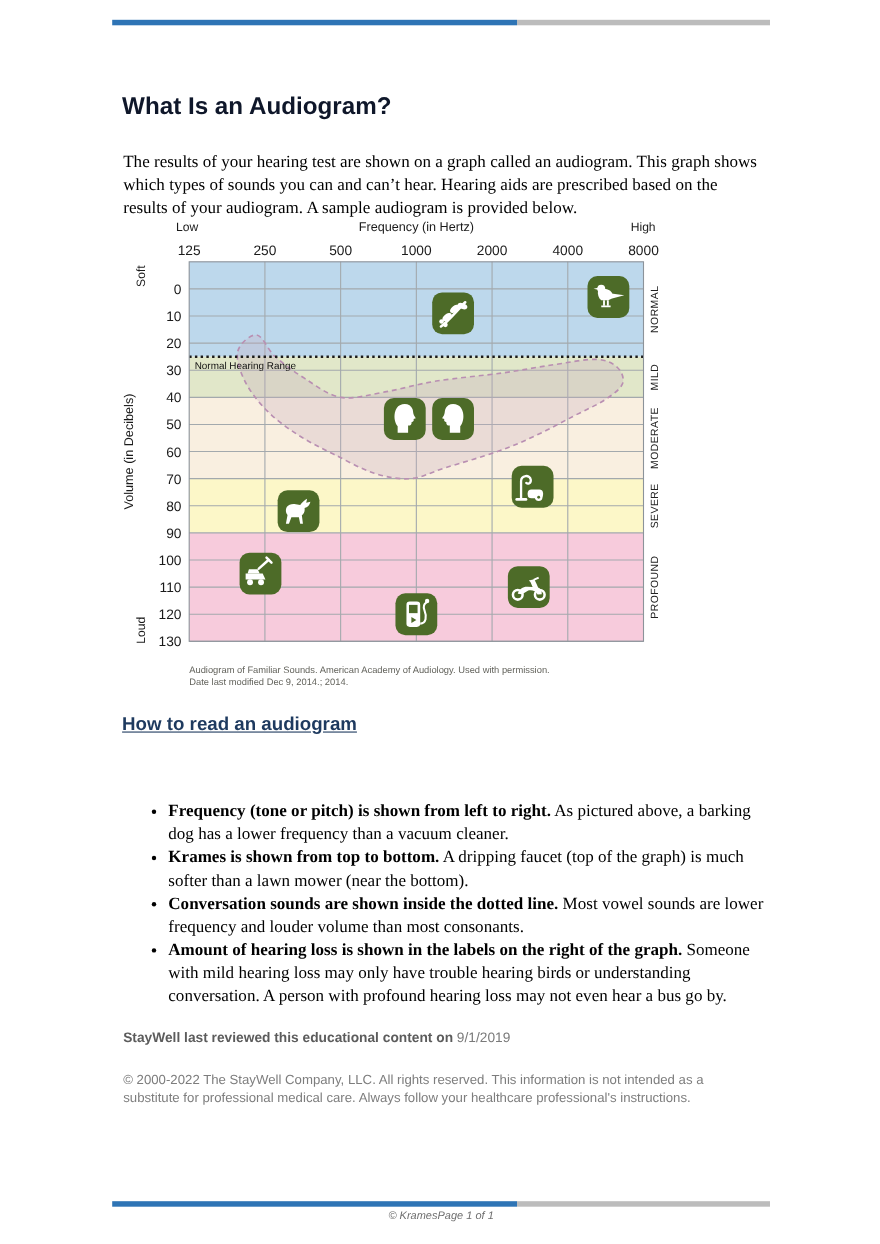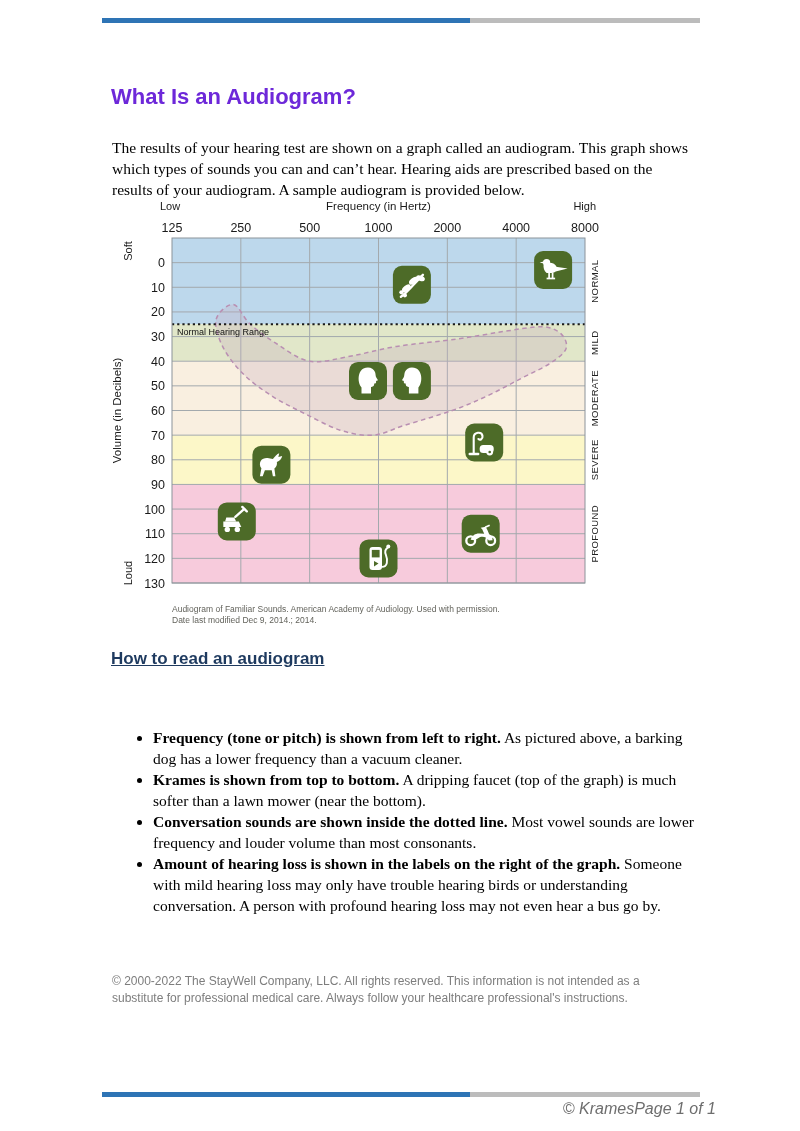--- a/index.html
+++ b/index.html
@@ -22,35 +22,35 @@
   .sample-intro{position:absolute;left:112px;top:679px;width:582px;font-size:15.5px;line-height:21px;}
   ul.bullets{position:absolute;left:132px;top:723px;width:556px;margin:4px;padding:0 0 0 17px;
       font-size:15.5px;line-height:21px;}
   ul.bullets li{margin:0;}
   .review{position:absolute;left:112px;top:936px;font-family:"Liberation Sans",sans-serif;
       font-size:12.5px;color:#7a7a7a;}
   .review b{color:#5c5c5c;}
   .copy{position:absolute;left:112px;top:958px;width:580px;font-family:"Liberation Sans",sans-serif;
       font-size:12px;line-height:16.5px;color:#7d7d7d;margin-top:15px;}
   .pagefoot{position:absolute;left:102px;top:1100px;width:598px;display:flex;
-      justify-content:flex-end;font-family:"Liberation Sans",sans-serif;
-      font-style:italic;font-size:16px;color:#6e6e6e;margin-left:16px;}
+      justify-content:center;font-family:"Liberation Sans",sans-serif;
+      font-style:italic;font-size:10px;color:#6e6e6e;}
   .hidden-defs{position:absolute;width:0;height:0;overflow:hidden;}
 </style>
 </head>
 <body>
 
 <div class="page">
 
   <div class="bar" id="bar-top">
     <div class="seg-blue" style="background: rgb(46, 116, 181);"></div>
     <div class="seg-gray" style="background: rgb(188, 188, 188);"></div>
   </div>
 
-  <h1 class="doc-title" style="color: #6d28d9;">What Is an Audiogram?</h1>
+  <h1 class="doc-title" style="color: #0f172a;">What Is an Audiogram?</h1>
 
   <p class="intro">The results of your hearing test are shown on a graph called an audiogram. This graph shows which types of sounds you can and can’t hear. Hearing aids are prescribed based on the results of your audiogram. A sample audiogram is provided below.</p>
 
   <div class="chart">
     <svg id="chart-svg" width="520" height="400">
         <rect x="60" y="41" width="413" height="86.25" fill="#bdd8ec"></rect>
         <rect x="60" y="127.25" width="413" height="36.96428571428572" fill="#e1e7c9"></rect>
         <rect x="60" y="164.21428571428572" width="413" height="73.92857142857142" fill="#f9efe0"></rect>
         <rect x="60" y="238.14285714285714" width="413" height="49.285714285714306" fill="#fcf7c8"></rect>
         <rect x="60" y="287.42857142857144" width="413" height="98.57142857142856" fill="#f7cbdc"></rect>
@@ -203,20 +203,24 @@
   <h2 class="sub-title" style="color: rgb(30, 58, 95);">How to read an audiogram</h2>
 
 
   <ul class="bullets" id="bullet-list">
       <li><b>Frequency (tone or pitch) is shown from left to right.</b><span> As pictured above, a barking dog has a lower frequency than a vacuum cleaner.</span></li>
       <li><b>Krames is shown from top to bottom.</b><span> A dripping faucet (top of the graph) is much softer than a lawn mower (near the bottom).</span></li>
       <li><b>Conversation sounds are shown inside the dotted line.</b><span> Most vowel sounds are lower frequency and louder volume than most consonants.</span></li>
       <li><b>Amount of hearing loss is shown in the labels on the right of the graph.</b><span> Someone with mild hearing loss may only have trouble hearing birds or understanding conversation. A person with profound hearing loss may not even hear a bus go by.</span></li>
     </ul>
 
+  <div class="review">
+    <b>StayWell last reviewed this educational content on</b>
+    <span>9/1/2019</span>
+  </div>
 
   <div class="copy">© 2000-2022 The StayWell Company, LLC. All rights reserved. This information is not intended as a substitute for professional medical care. Always follow your healthcare professional's instructions.</div>
 
   <div class="bar" id="bar-bottom">
     <div class="seg-blue" style="background: rgb(46, 116, 181);"></div>
     <div class="seg-gray" style="background: rgb(188, 188, 188);"></div>
   </div>
 
   <div class="pagefoot">
     <span>© Krames</span>

